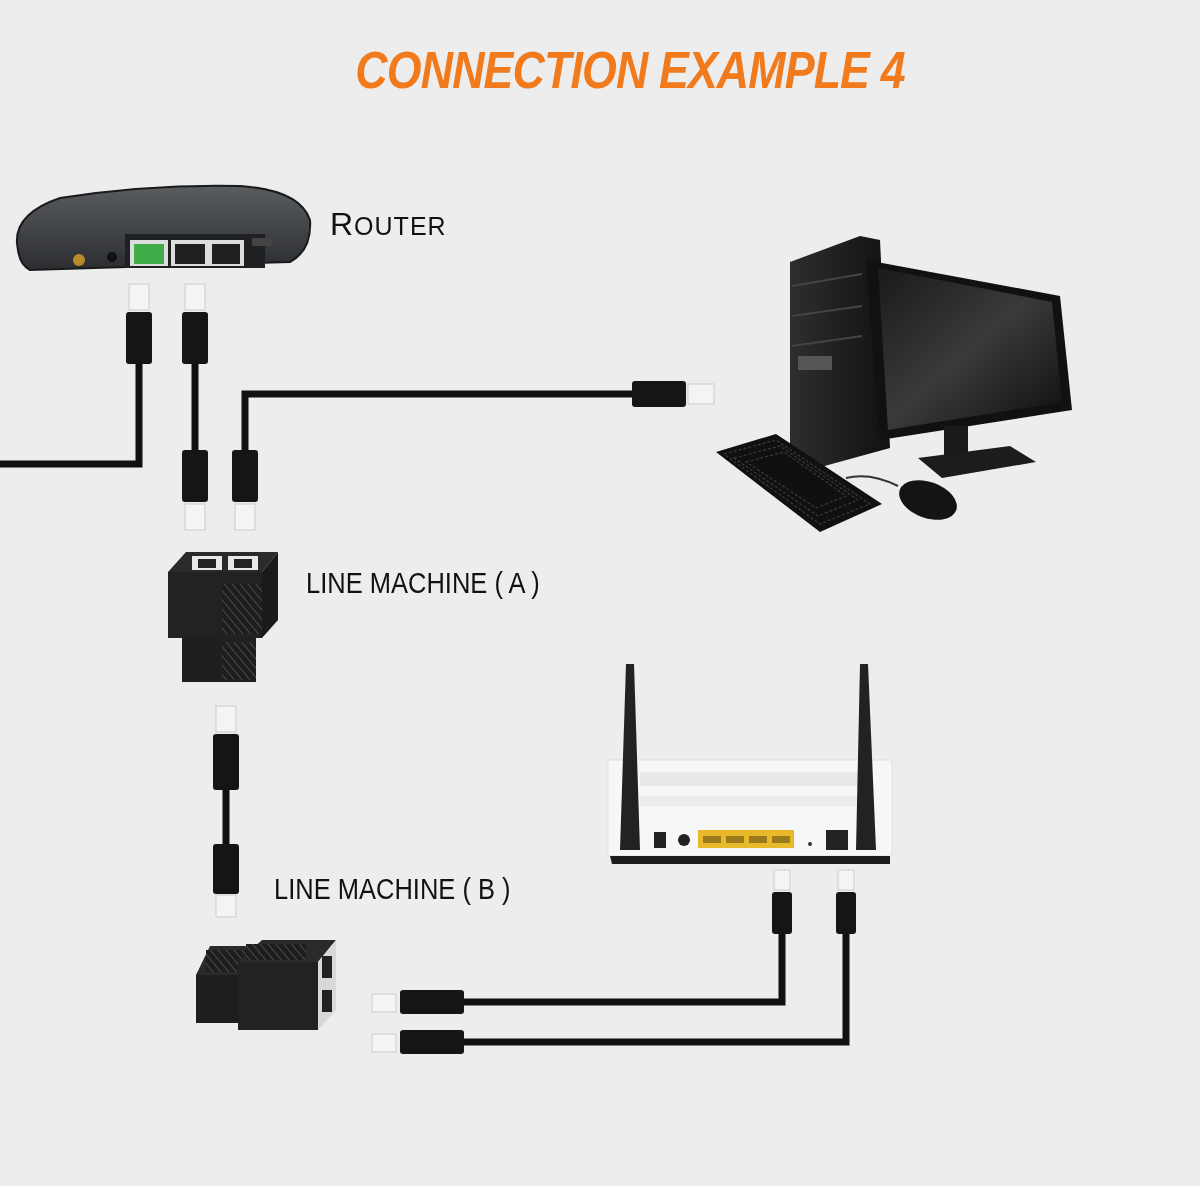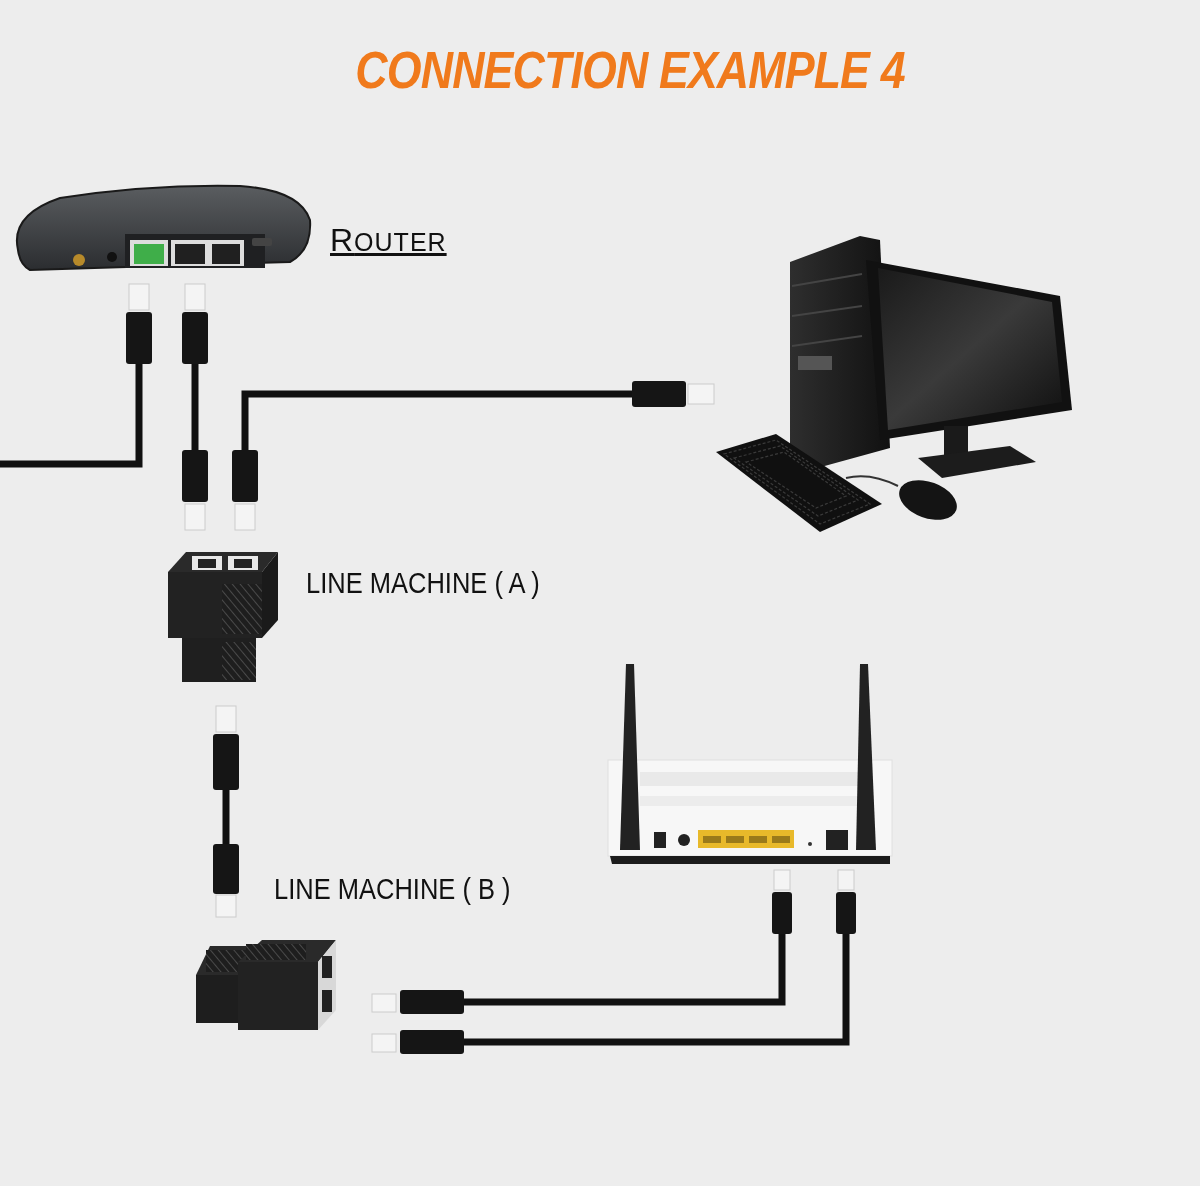--- a/index.html
+++ b/index.html
@@ -1,20 +1,20 @@
 <!DOCTYPE html>
 <html><head>
 <meta charset="utf-8">
 <style>
   html, body { margin: 0; padding: 0; }
   body { width: 1200px; height: 1200px; background: #ffffff; position: relative; overflow: hidden; font-family: "Liberation Sans", sans-serif; }
   #canvas { position: absolute; left: 0; top: 0; width: 1200px; height: 1186px; background: #ededed; }
   .title { position: absolute; left: 0; width: 1260px; top: 40px; text-align: center; font-family: "Liberation Sans", sans-serif; font-weight: bold; font-style: italic; font-size: 52px; color: #f07a1c; transform: scaleX(0.86); transform-origin: 630px 0; letter-spacing: -1px; }
   .label { position: absolute; font-family: "Liberation Sans", sans-serif; color: #111; white-space: nowrap; }
-  .router-label { left: 330px; top: 222px; font-size: 32px; letter-spacing: 1px; text-decoration: underline; }
+  .router-label { left: 330px; top: 206px; font-size: 32px; letter-spacing: 1px; }
   .router-label .small { font-size: 25px; }
   .line-a { left: 306px; top: 566px; font-size: 30px; transform: scaleX(0.85); transform-origin: 0 0; }
   .line-b { left: 274px; top: 872px; font-size: 30px; transform: scaleX(0.85); transform-origin: 0 0; }
   svg.art { position: absolute; left: 0; top: 0; }
 </style>
 </head>
 <body>
 
 <div id="canvas"></div>
 

